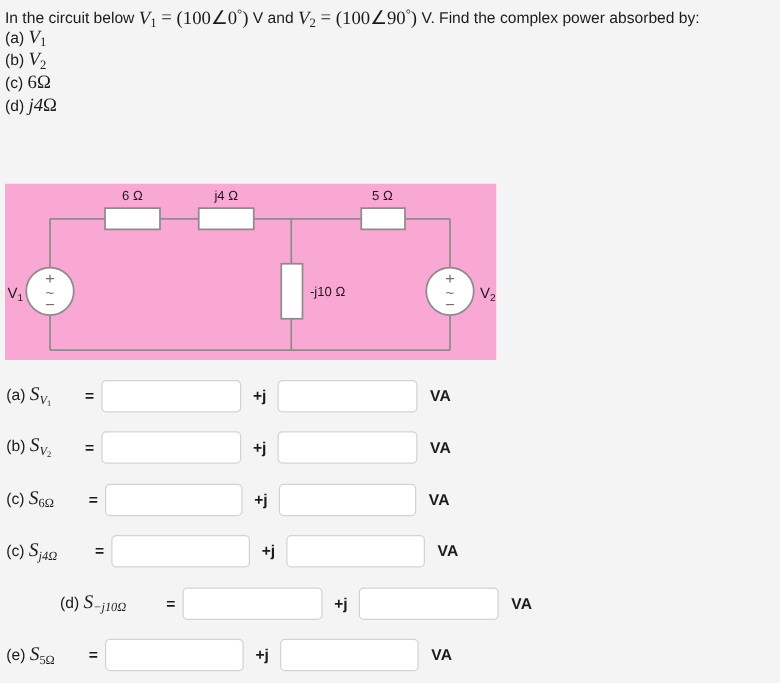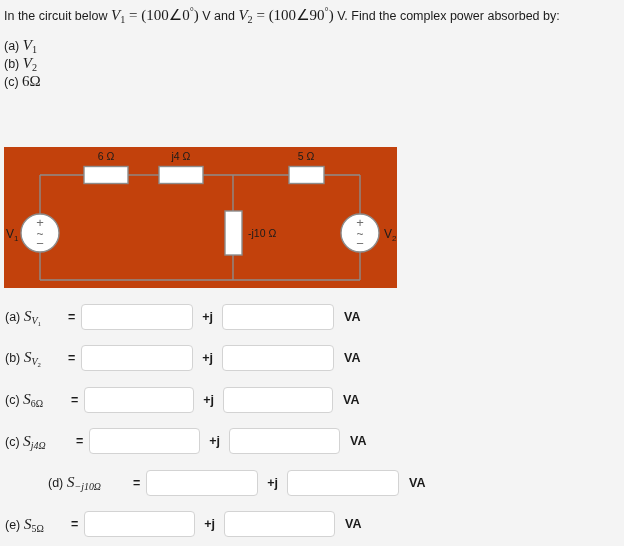--- a/index.html
+++ b/index.html
@@ -46,39 +46,39 @@
     font-size: 0.68em;
     vertical-align: 0.45em;
     font-style: normal;
     font-family: "Liberation Serif", serif;
   }
   .ang { font-style: normal; font-family: "Liberation Serif", serif; }
 
   #choice-list {
     position: absolute;
     left: 4px;
-    top: 36px;
+    top: 21px;
     width: 300px;
   }
   .choice-row {
     font-size: 12.5px;
     line-height: 18.2px;
     height: 18.2px;
     white-space: nowrap;
   }
   .choice-tag { font-family: "Liberation Sans", sans-serif; font-size: 12.5px; }
 
   
   #circuit-panel {
     position: absolute;
     left: 4px;
     top: 147px;
     width: 393px;
     height: 141px;
-    background: #c2410c;
+    background: #f9a8d4;
   }
   #circuit-svg { display: block; }
 
   
   #answer-area {
     position: absolute;
     left: 0;
     top: 296px;
     width: 624px;
   }
@@ -153,20 +153,24 @@
     <span class="mathx"><span>V</span><span class="subup">1</span></span>
   </div>
   <div class="choice-row">
     <span class="choice-tag">(b)</span>
     <span class="mathx"><span>V</span><span class="subup">2</span></span>
   </div>
   <div class="choice-row">
     <span class="choice-tag">(c)</span>
     <span class="mathup"><span>6</span><span>Ω</span></span>
   </div>
+  <div class="choice-row">
+    <span class="choice-tag">(d)</span>
+    <span class="mathx"><span>j4</span><span class="mathup">Ω</span></span>
+  </div>
 </div>
 
 <div id="circuit-panel">
   <svg id="circuit-svg" width="393" height="141" viewBox="0 0 393 141">
     <g stroke="#8c8c8c" stroke-width="1.4" fill="none">
 
       <path d="M36 28 L80 28"></path>
       <path d="M124 28 L155 28"></path>
       <path d="M199 28 L285 28"></path>
       <path d="M320 28 L356 28"></path>

